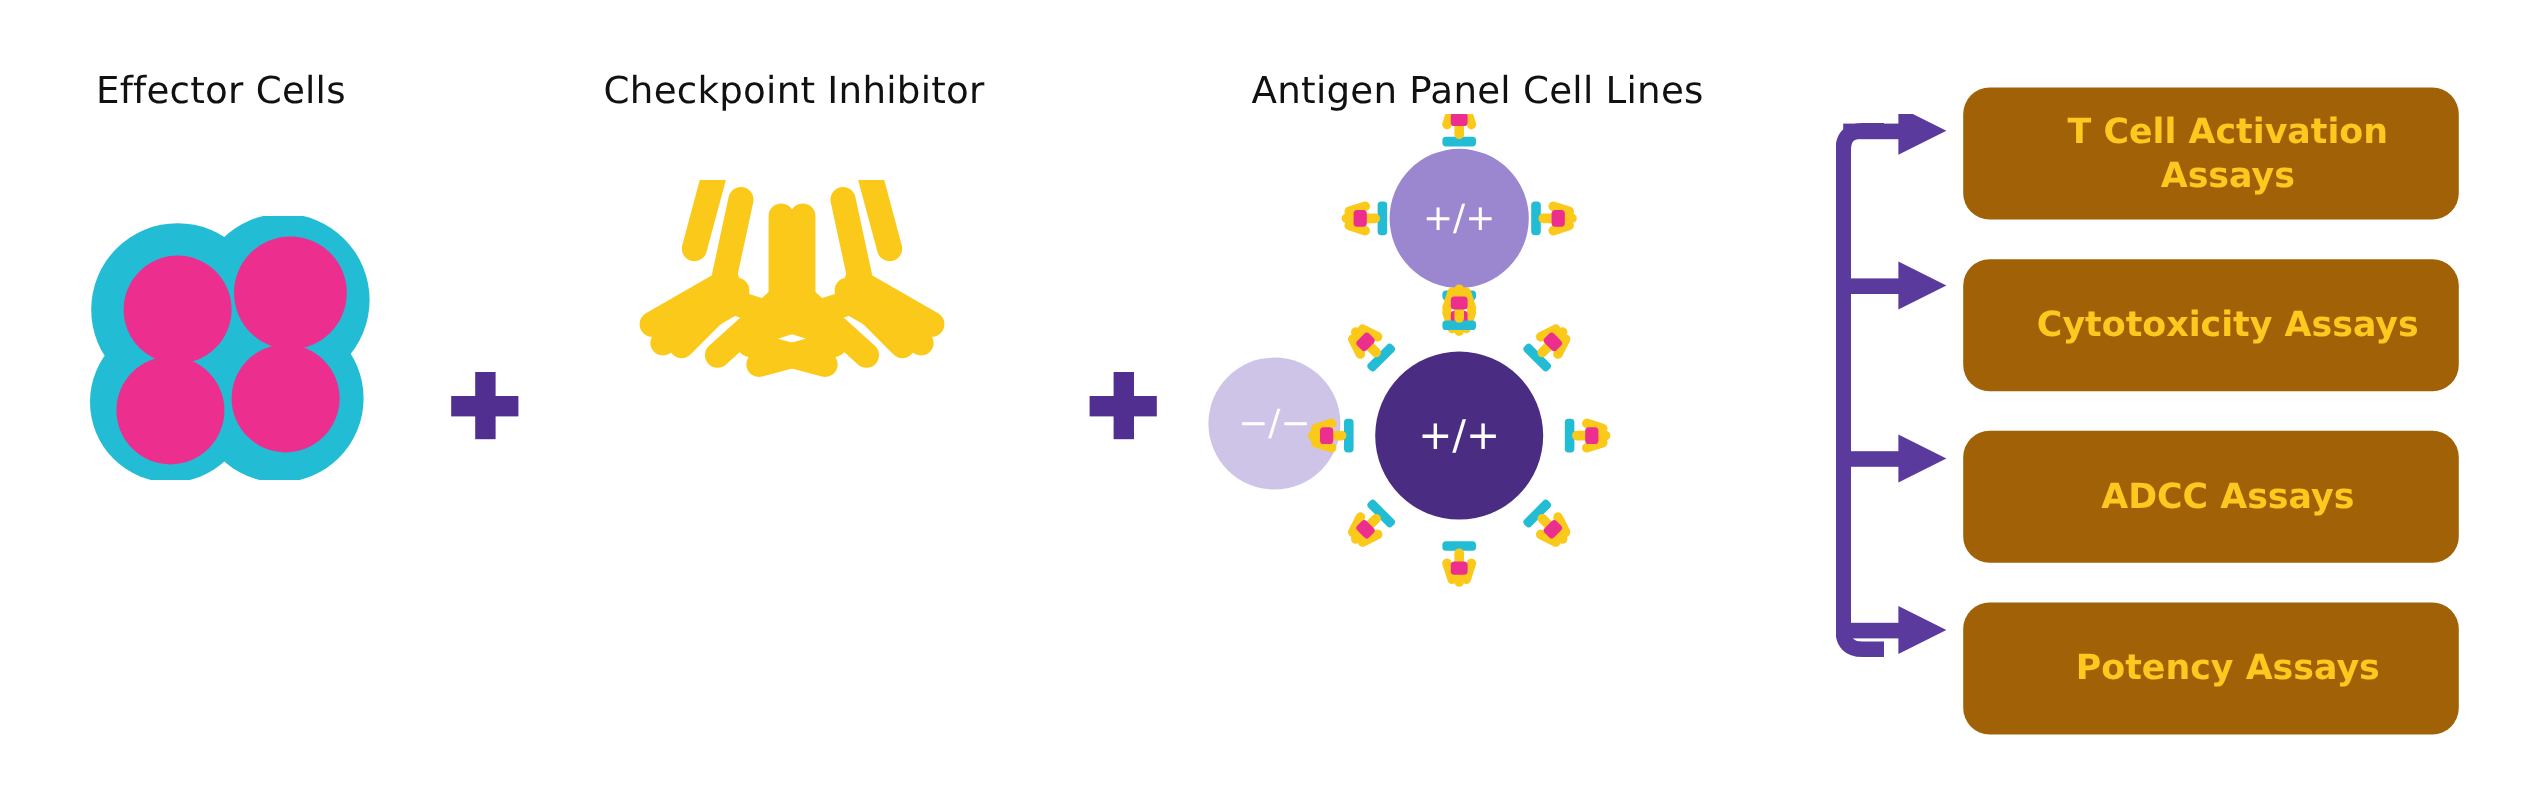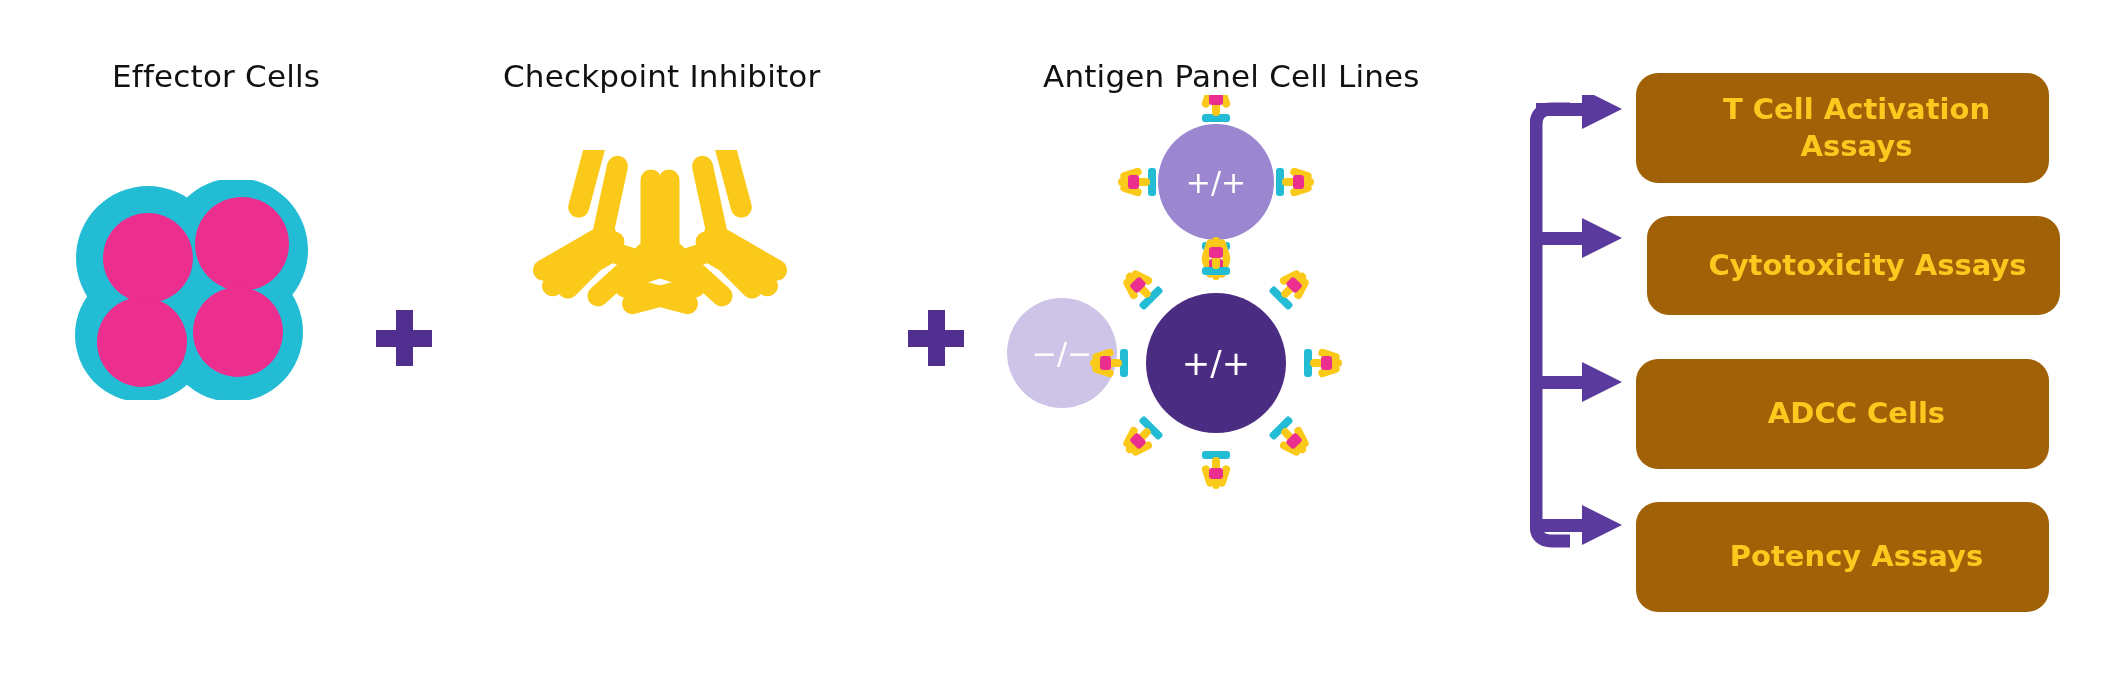--- a/index.html
+++ b/index.html
@@ -7,21 +7,21 @@
        font-family:"DejaVu Sans","Liberation Sans",sans-serif;}
 
   .stage{position:absolute;left:0;top:0;width:2101px;height:676px;}
 
   
   .col-title{
     position:absolute;color:#111111;font-size:31px;font-weight:400;
     letter-spacing:0.2px;white-space:nowrap;
     font-family:"DejaVu Sans","Liberation Sans",sans-serif;
   }
-  #title-effector{left:80px;top:58px;margin-left:32px;}
+  #title-effector{left:80px;top:58px;}
   #title-inhibitor{left:503px;top:58px;text-align:center;}
   #title-antigen{left:1043px;top:58px;text-align:right;}
 
   
   .plus{position:absolute;width:56px;height:56px;}
   .plus .bar{position:absolute;background:#512f91;}
   .plus .bar.h{left:0;top:20px;width:56px;height:17px;}
   .plus .bar.v{left:20px;top:0;width:17px;height:56px;}
   #plus-1{left:376px;top:310px;}
   #plus-2{left:908px;top:310px;}
@@ -53,21 +53,21 @@
     background:#a16207;display:flex;align-items:center;justify-content:center;
     text-align:center;
     padding-left:28px;
   }
   .assay-label{
     color:#ffc81e;font-size:29px;font-weight:bold;line-height:1.28;
     font-family:"DejaVu Sans","Liberation Sans",sans-serif;
     padding:0 18px;
   }
   #assay-box-0{top:73px;height:110px;}
-  #assay-box-1{top:216px;height:99px;margin-left:11px;}
+  #assay-box-1{top:216px;height:110px;}
   #assay-box-2{top:359px;height:110px;}
   #assay-box-3{top:502px;height:110px;text-align:right;}
 </style>
 </head>
 <body>
 
 <div class="stage">
 
   <div class="col-title" id="title-effector">Effector Cells</div>
 
@@ -230,20 +230,20 @@
 
   <div class="assay-box" id="assay-box-0">
     <span class="assay-label">T Cell Activation Assays</span>
   </div>
 
   <div class="assay-box" id="assay-box-1">
     <span class="assay-label">Cytotoxicity Assays</span>
   </div>
 
   <div class="assay-box" id="assay-box-2">
-    <span class="assay-label">ADCC Cells</span>
+    <span class="assay-label">ADCC Assays</span>
   </div>
 
   <div class="assay-box" id="assay-box-3">
     <span class="assay-label">Potency Assays</span>
   </div>
 
 </div>
 
 </body></html>

